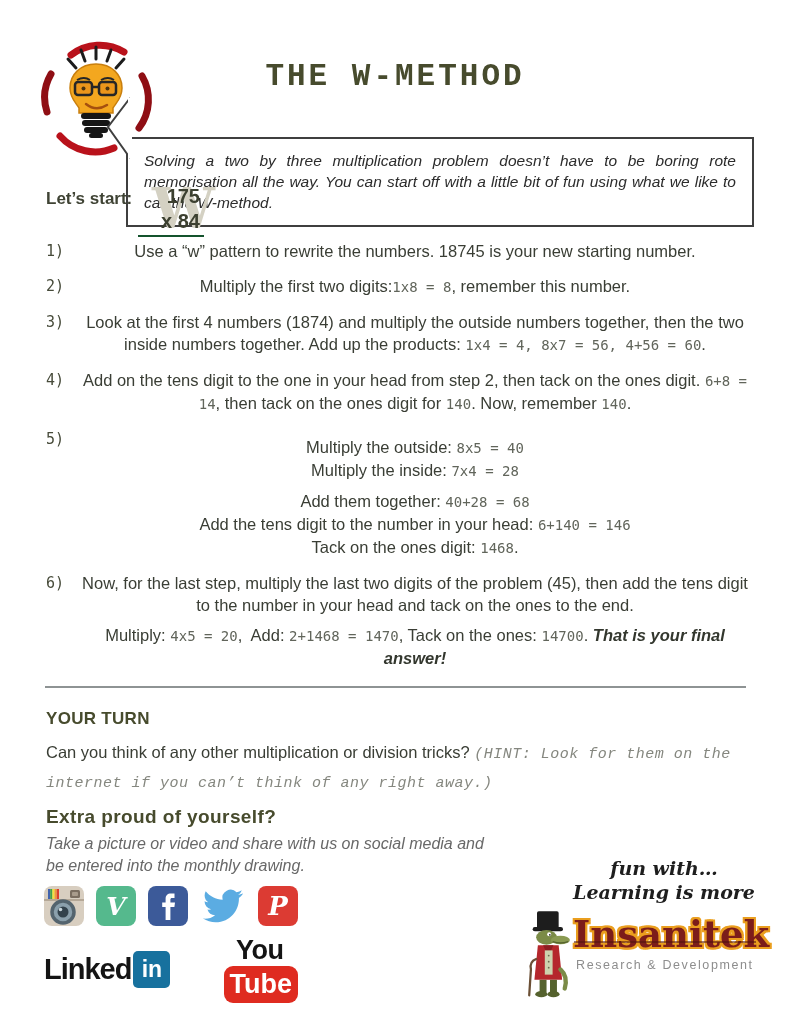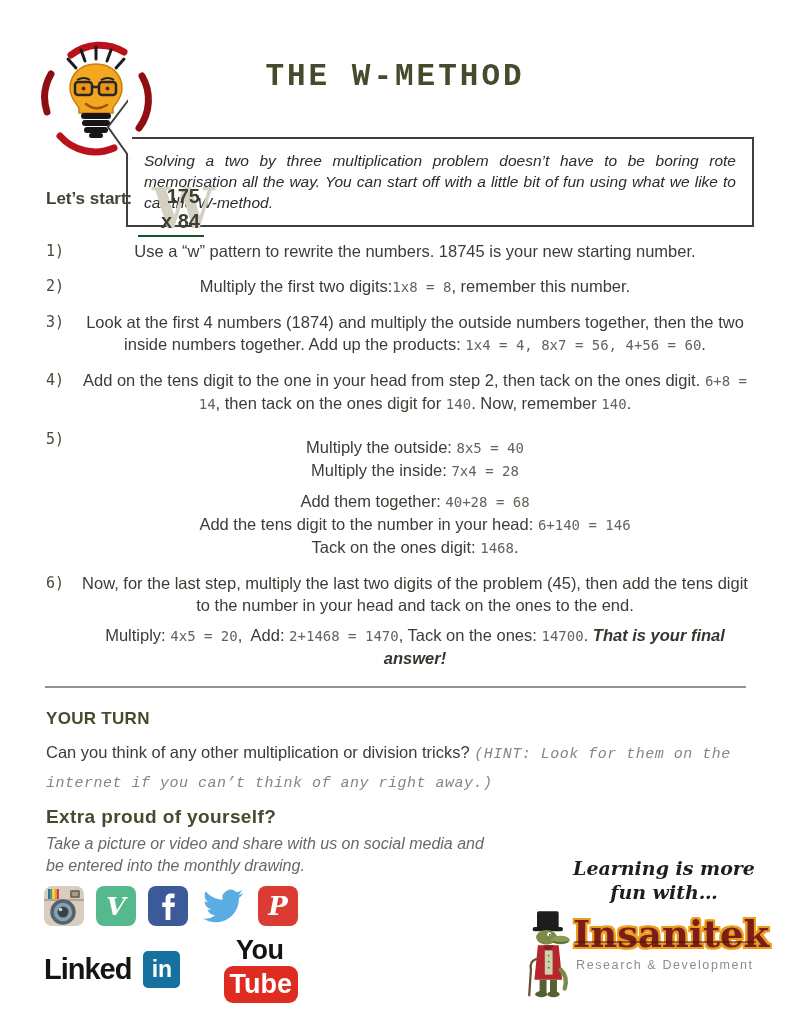--- a/index.html
+++ b/index.html
@@ -51,21 +51,21 @@
   .extra-heading{font-size:19px;font-weight:bold;color:#474b2d;letter-spacing:0.4px;}
   .extra-body{font-style:italic;color:#686868;font-size:16px;line-height:22px;margin-top:5px;}
 
   
   .social{position:absolute;left:44px;top:886px;}
   .social-row1{display:flex;gap:12px;align-items:center;}
   .si{width:40px;height:40px;position:relative;flex:none;}
   .social-row2{display:flex;align-items:center;margin-top:9px;justify-content:space-between;}
   .lk{display:flex;align-items:center;}
   .lk-text{font-weight:bold;font-size:29px;color:#141414;letter-spacing:-1px;}
-  .lk-box{width:37px;height:37px;background:#17719e;border-radius:5px;margin-left:12px;
+  .lk-box{width:37px;height:37px;background:#17719e;border-radius:5px;margin-left:2px;
           display:flex;align-items:center;justify-content:center;}
   .lk-box span{color:#fff;font-weight:bold;font-size:23px;line-height:1;}
   .yt{display:flex;align-items:center;margin-left:16px;flex-direction:column;}
   .yt-you{font-weight:bold;font-size:27px;color:#141414;letter-spacing:-0.5px;}
   .yt-box{height:37px;padding:0 6px;background:#df2b20;border-radius:9px;margin-left:2px;
           display:flex;align-items:center;justify-content:center;}
   .yt-box span{color:#fff;font-weight:bold;font-size:27px;line-height:1;}
 
   
   .branding{position:absolute;left:524px;top:856px;width:246px;}
@@ -238,22 +238,22 @@
         <span class="yt-you">You</span>
         <div class="yt-box">
           <span>Tube</span>
         </div>
       </div>
     </div>
   </div>
 
   <div class="branding">
     <div class="tagline">
+      <div>fun with…</div>
       <div>Learning is more</div>
-      <div>fun with…</div>
     </div>
     <div class="logo-row">
       <svg class="gator" viewBox="0 0 60 105">
         <rect x="15" y="1" width="25" height="20" rx="2" fill="#1d1d1d"></rect>
         <rect x="10" y="19" width="35" height="5" rx="2.5" fill="#1d1d1d"></rect>
         <ellipse cx="26" cy="31" rx="12" ry="8.5" fill="#7b8b47"></ellipse>
         <ellipse cx="42" cy="34" rx="11" ry="5" fill="#8a9a52"></ellipse>
         <path d="M33 36 q9 3 18 0" stroke="#55622e" stroke-width="1.5" fill="none"></path>
         <circle cx="29" cy="27.5" r="2.3" fill="#ffffff"></circle>
         <circle cx="29.8" cy="28" r="1" fill="#222222"></circle>

